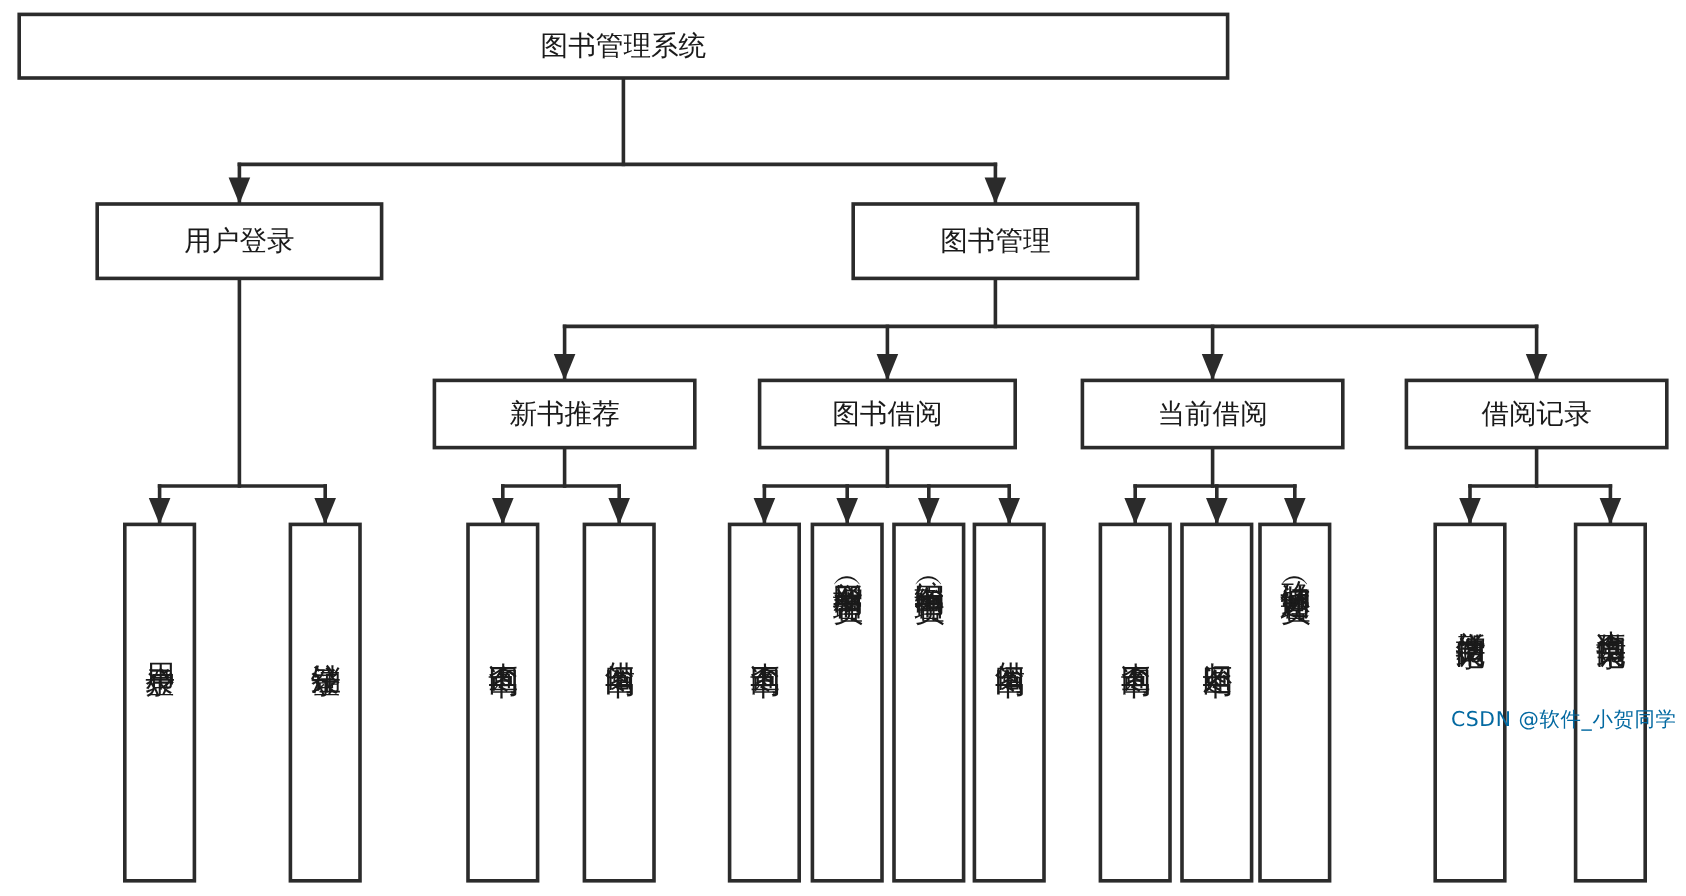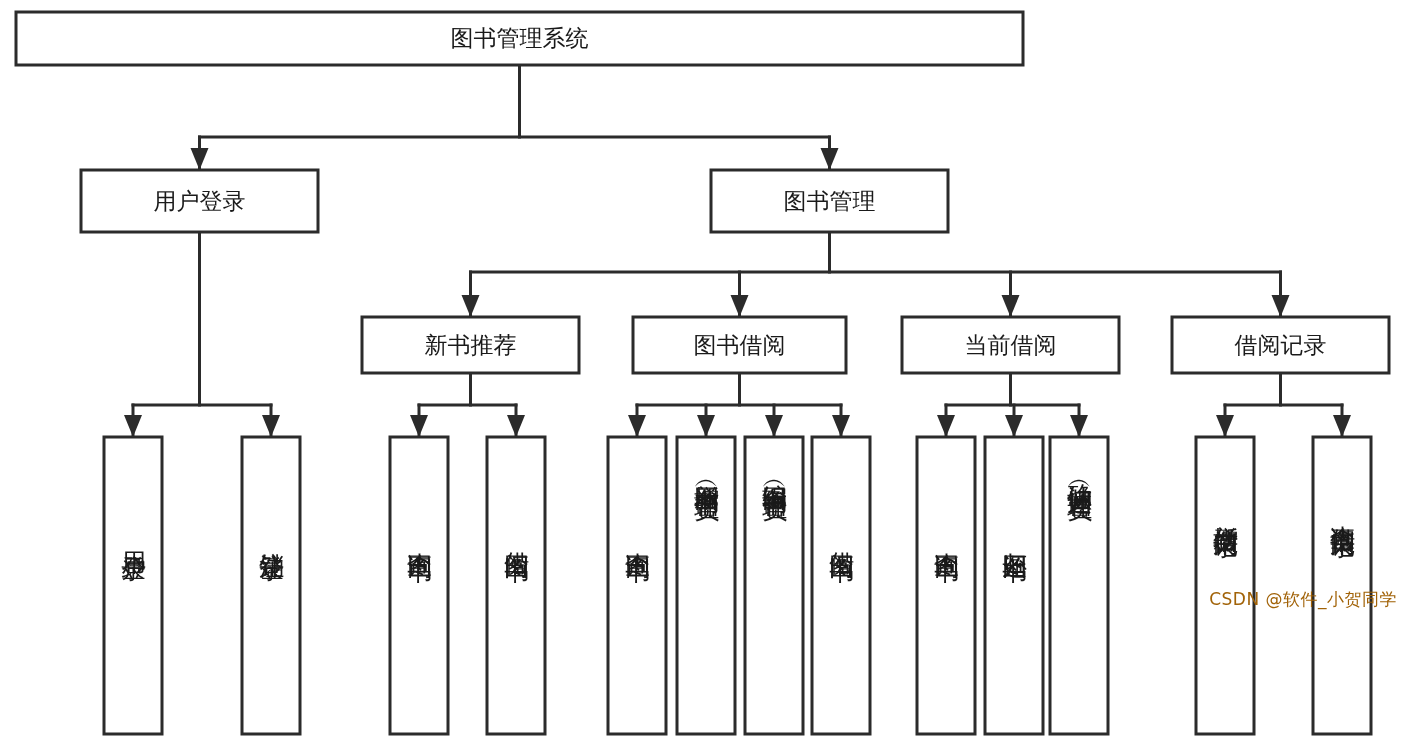--- a/index.html
+++ b/index.html
@@ -68,21 +68,21 @@
     letter-spacing: 2px;
     color: #1a1a1a;
     white-space: nowrap;
   }
   .watermark {
     position: absolute;
     right: 8px;
     bottom: 6px;
     font-family: "DejaVu Sans", "Liberation Sans", sans-serif;
     font-size: 17px;
-    color: #a16207;
+    color: #0369a1;
     letter-spacing: 0.5px;
     white-space: nowrap;
   }
 </style>
 </head>
 <body>
 
 <div id="diagram-root">
   <svg class="flow" id="flow-svg" viewBox="0 0 1405 747">
     <g id="connectors">

